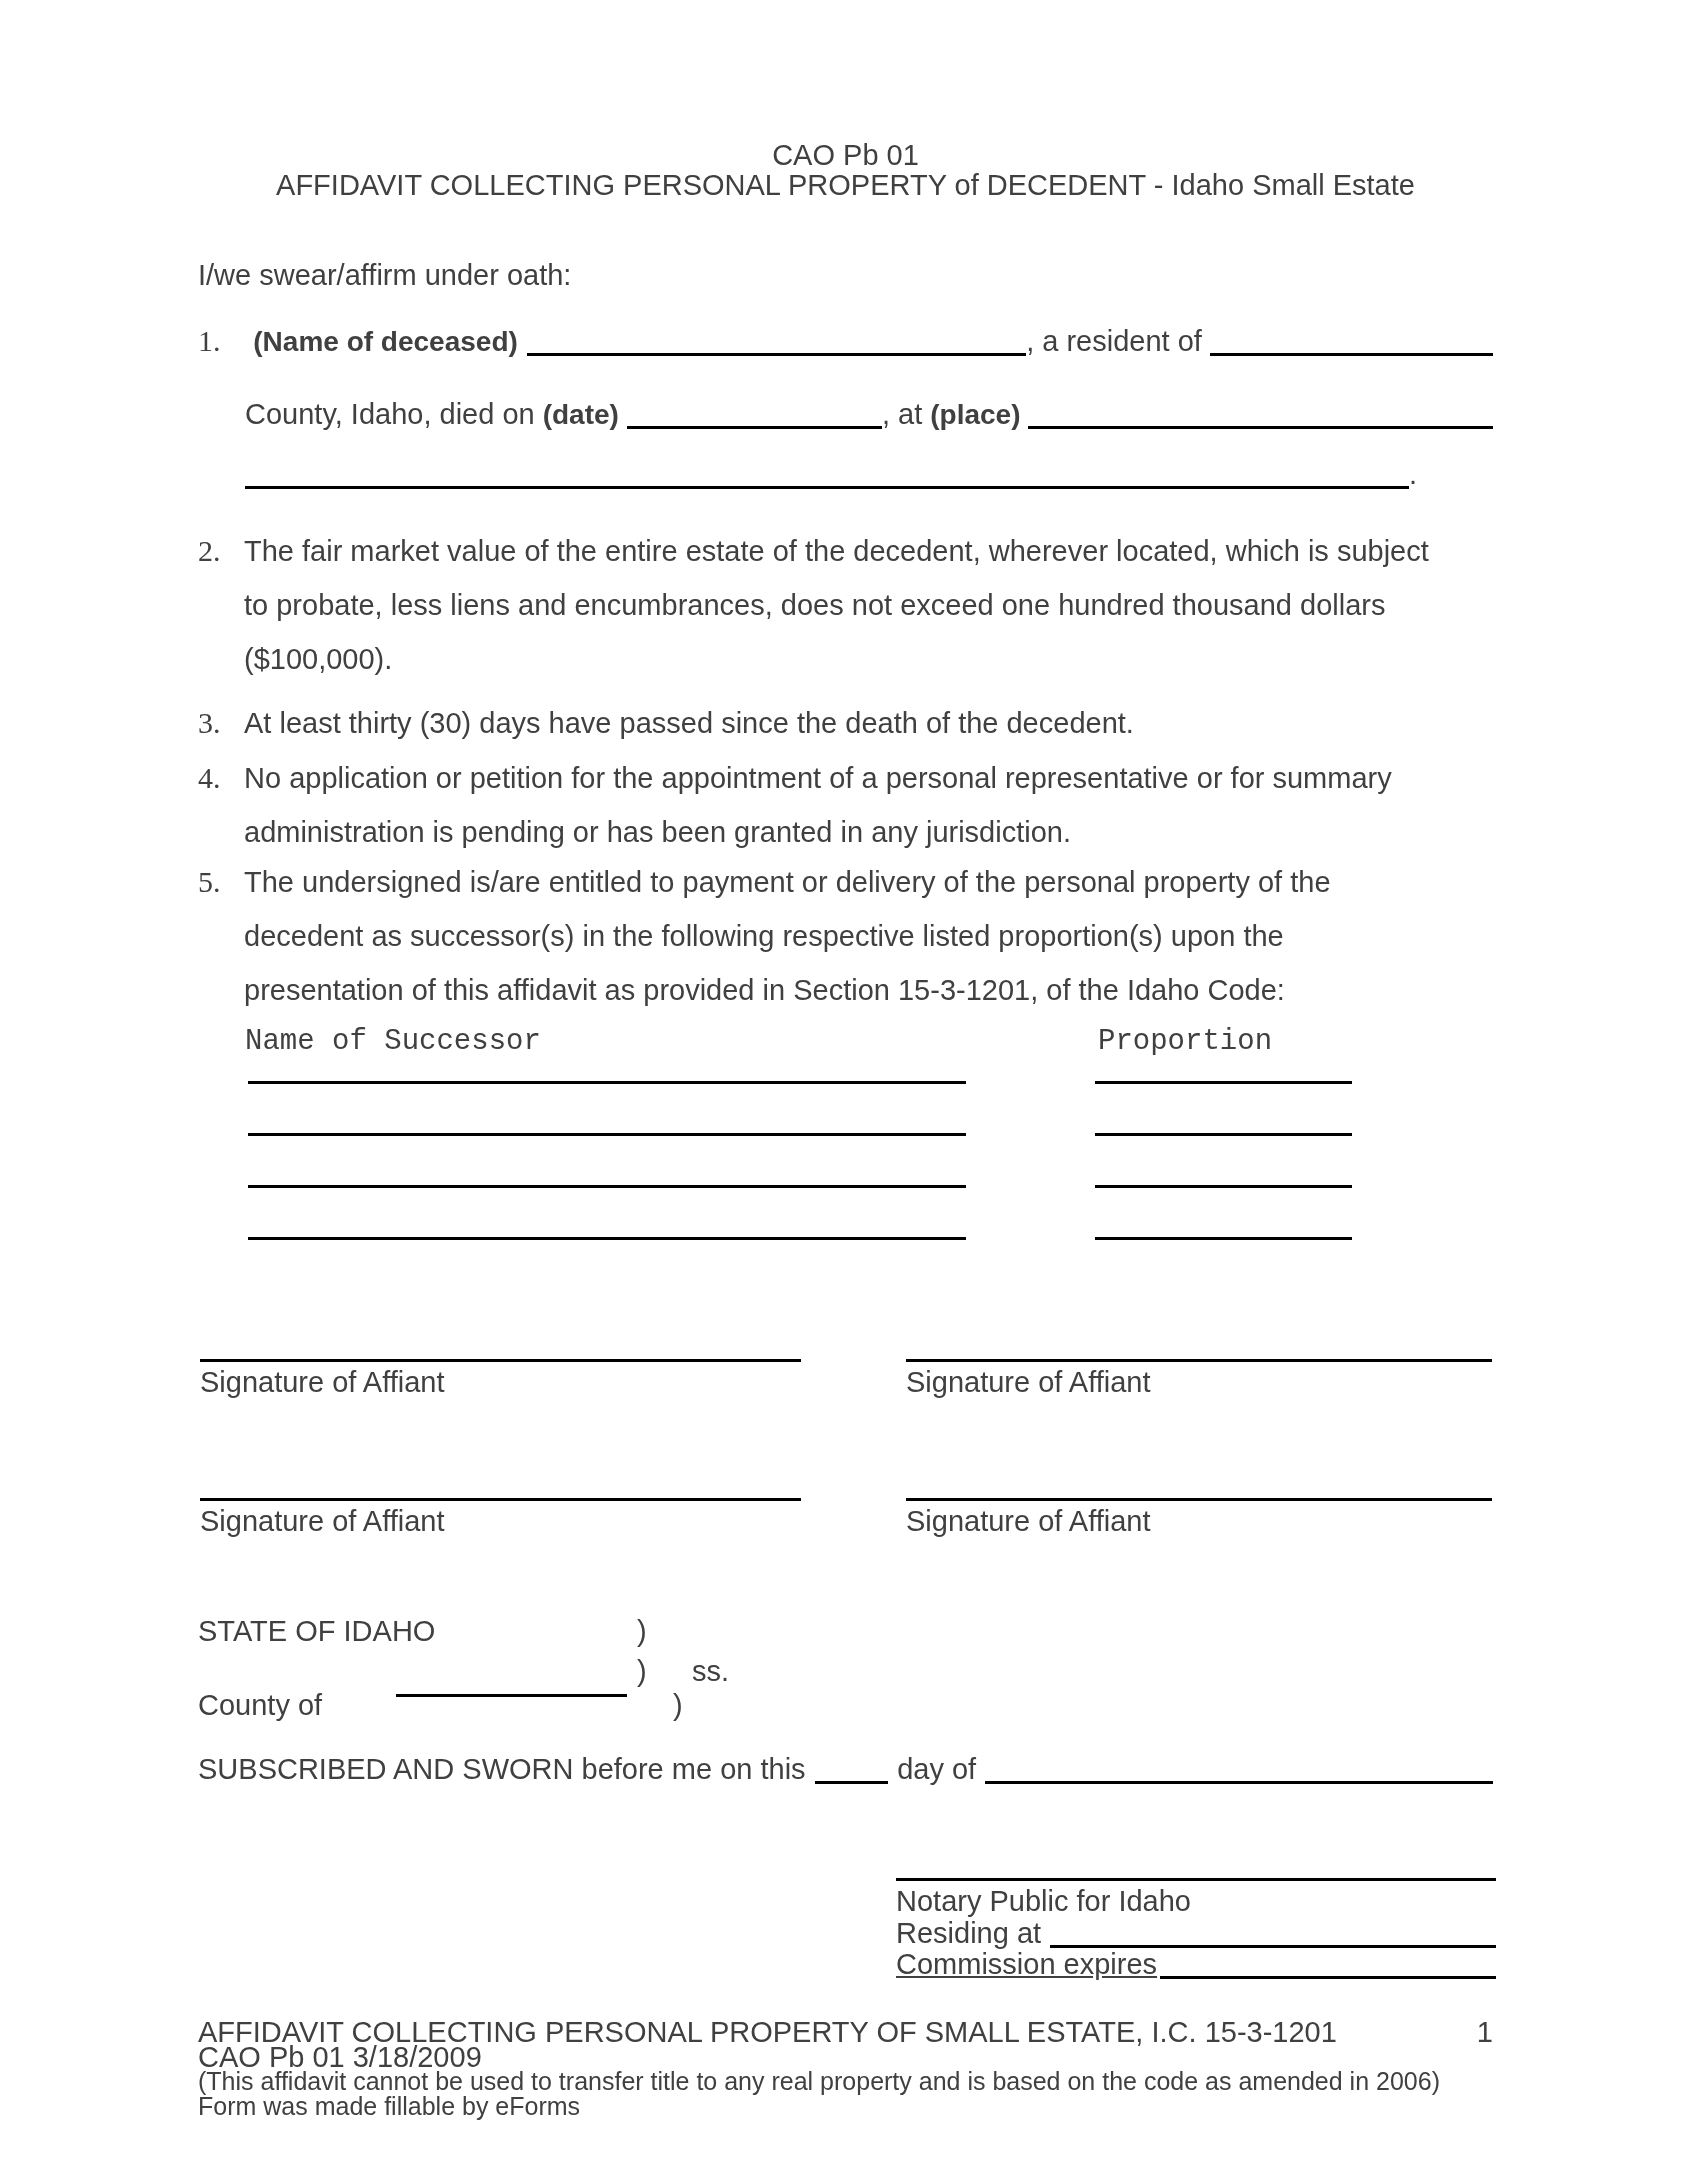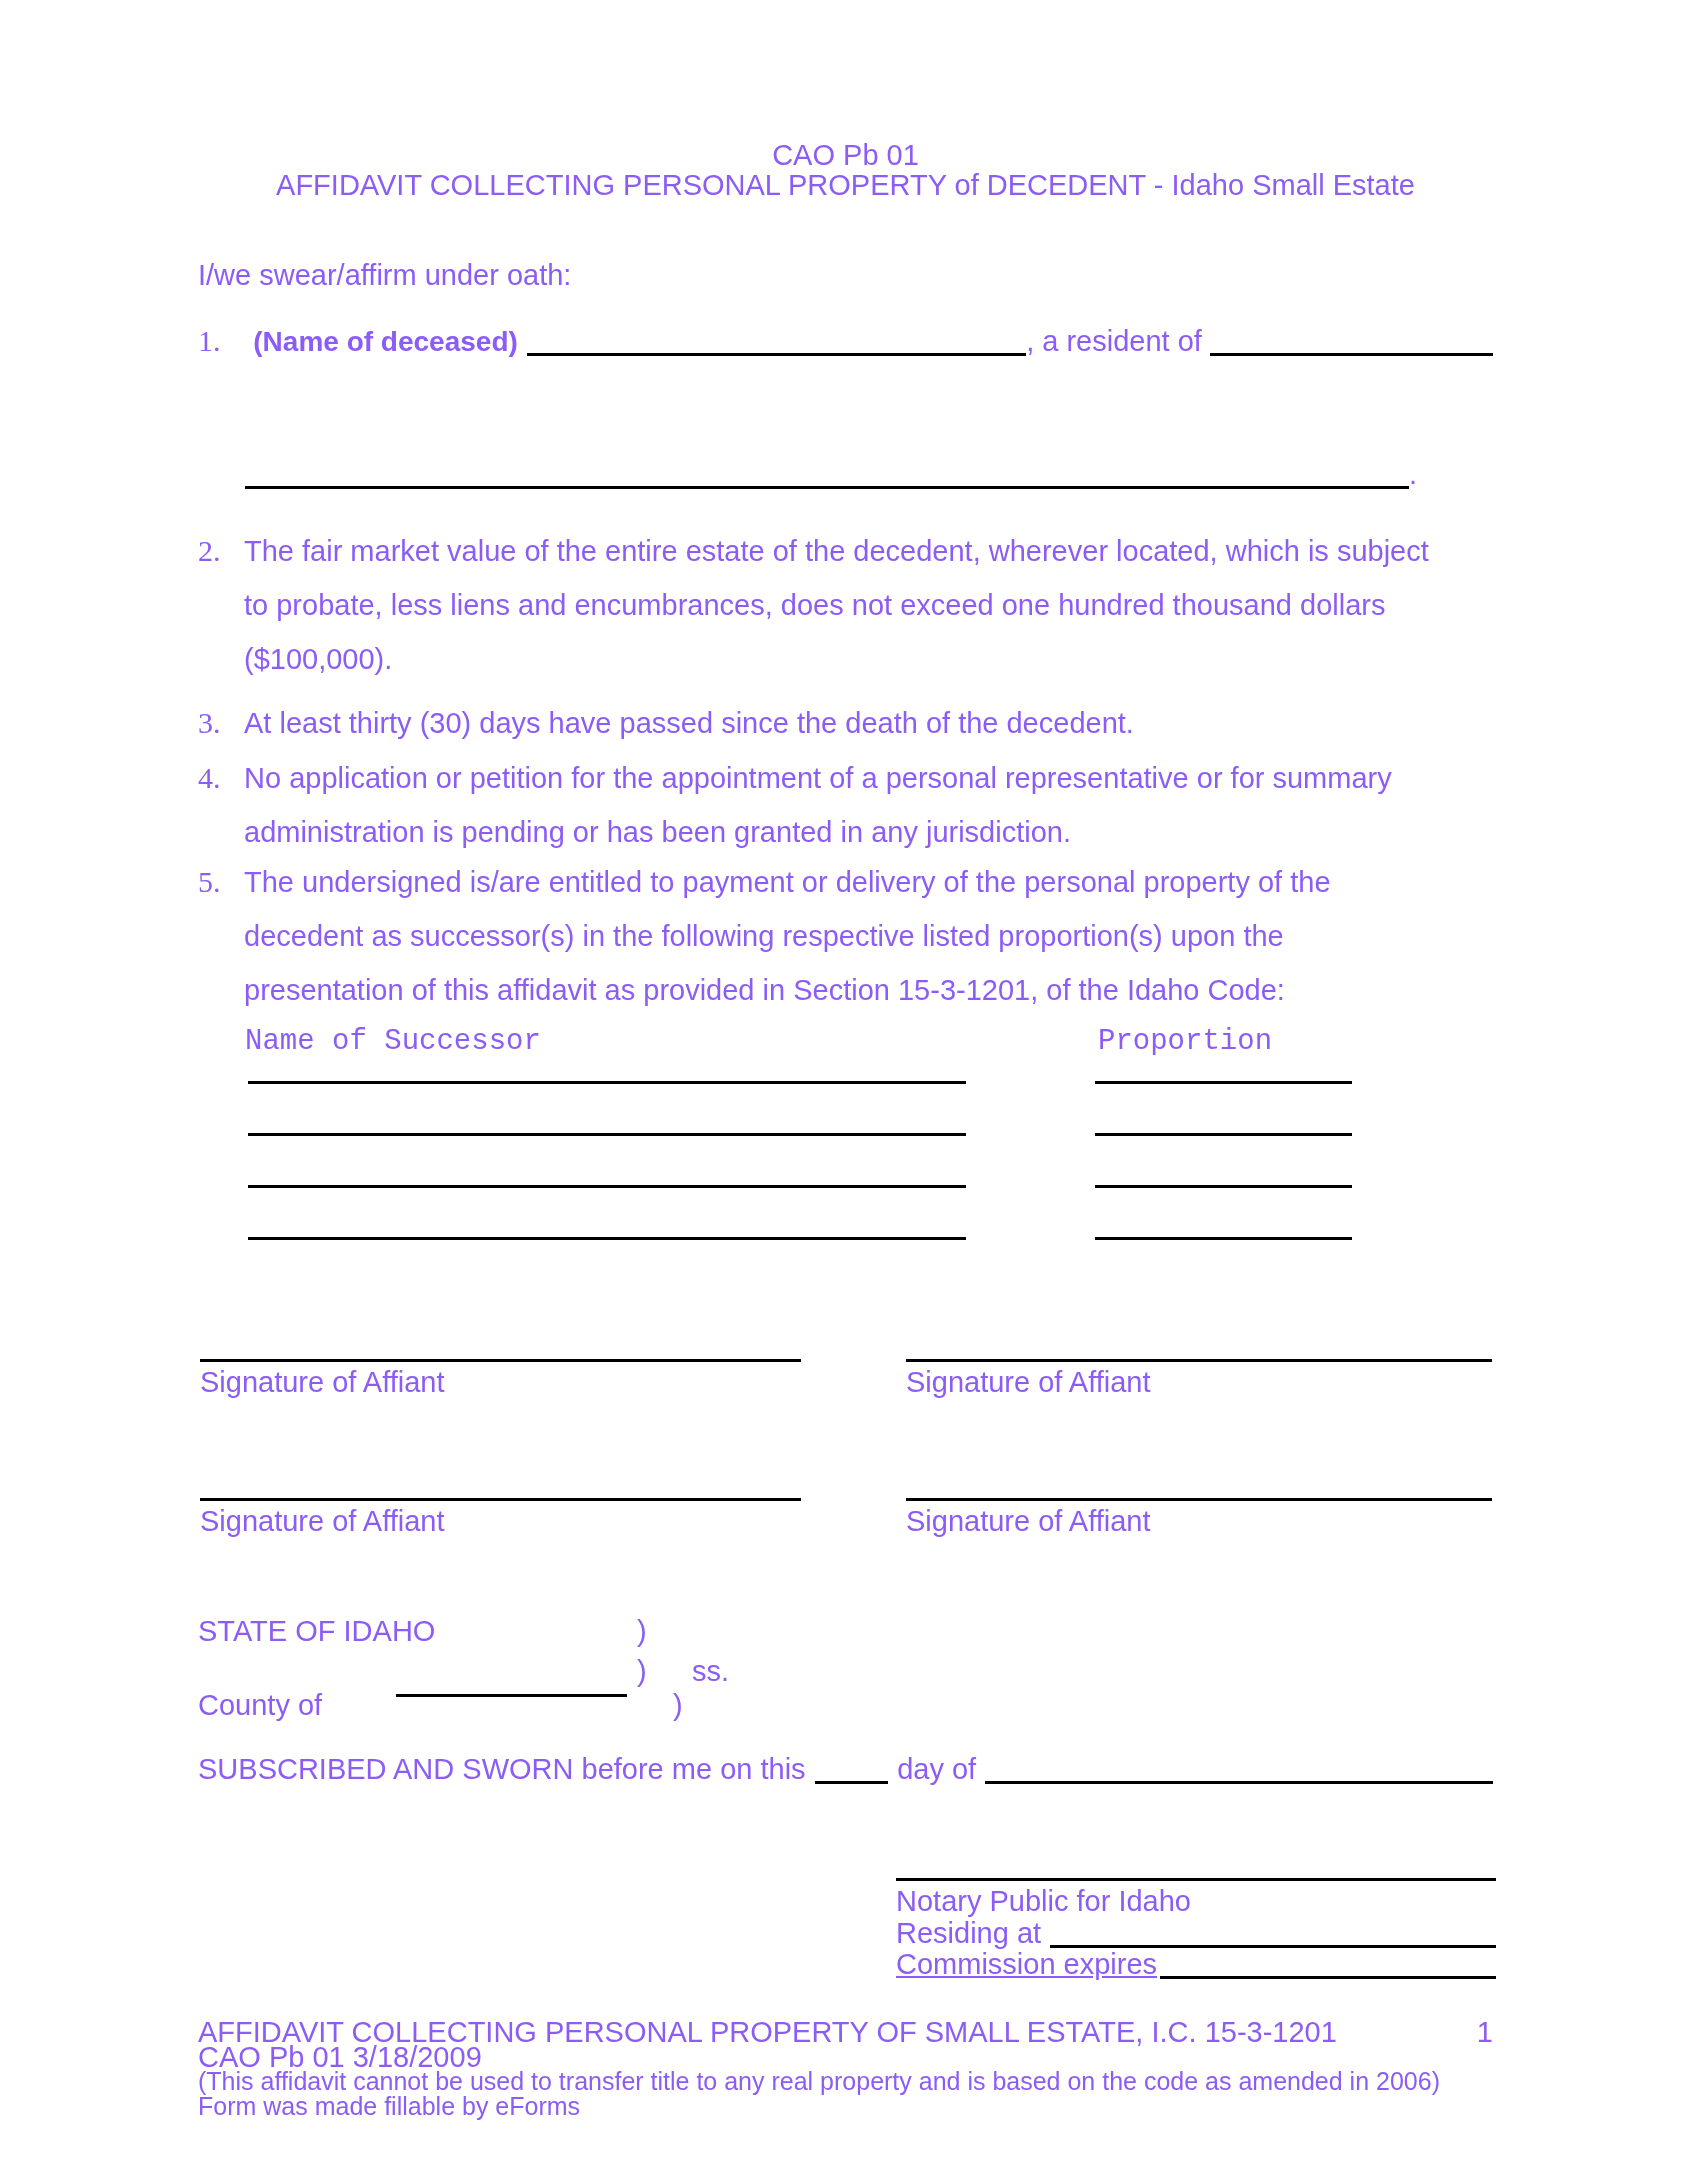--- a/index.html
+++ b/index.html
@@ -1,20 +1,20 @@
 <!DOCTYPE html>
 <html style="font-size:10.6px"><head>
 <meta charset="utf-8">
 <style>
   html,body{margin:0;padding:0;background:#e8e8e8;}
   .page{
     position:relative;
     width:1687px;height:2183px;
     background:#ffffff;
-    color:#8b5cf6;
+    color:#404040;
     font-family:"Liberation Sans",sans-serif;
     font-size:29px;
     overflow:hidden;
   }
   .abs{position:absolute;}
   .block{left:198px;right:194px;}
   .ind{left:245px;right:194px;}
   .center{text-align:center;}
   .row{display:flex;align-items:baseline;line-height:33px;}
   .sm{font-size:28px;font-weight:bold;}
@@ -62,20 +62,28 @@
   <div class="abs block" style="top:259px;line-height:33px;">I/we swear/affirm under oath:</div>
 
   <div class="abs block row" style="top:324px;">
     <span class="num">1.</span>
     <span class="sm" style="margin-left:9.3px;">(Name of deceased)</span>
     <span class="blank ml14" style="width:499px;"></span>
     <span>, a resident of</span>
     <span class="blank ml12 flex1"></span>
   </div>
 
+  <div class="abs ind row" style="top:398px;">
+    <span>County, Idaho, died on</span>
+    <span class="sm ml12">(date)</span>
+    <span class="blank ml12" style="width:255px;"></span>
+    <span>, at</span>
+    <span class="sm ml12">(place)</span>
+    <span class="blank ml12 flex1"></span>
+  </div>
 
   <div class="abs ind row" style="top:458px;">
     <span class="blank" style="width:1164px;"></span>
     <span>.</span>
   </div>
 
   <div class="abs block item" style="top:524px;">
     <span class="num">2.</span>
     <div class="itext">
       <div>The fair market value of the entire estate of the decedent, wherever located, which is subject</div>

